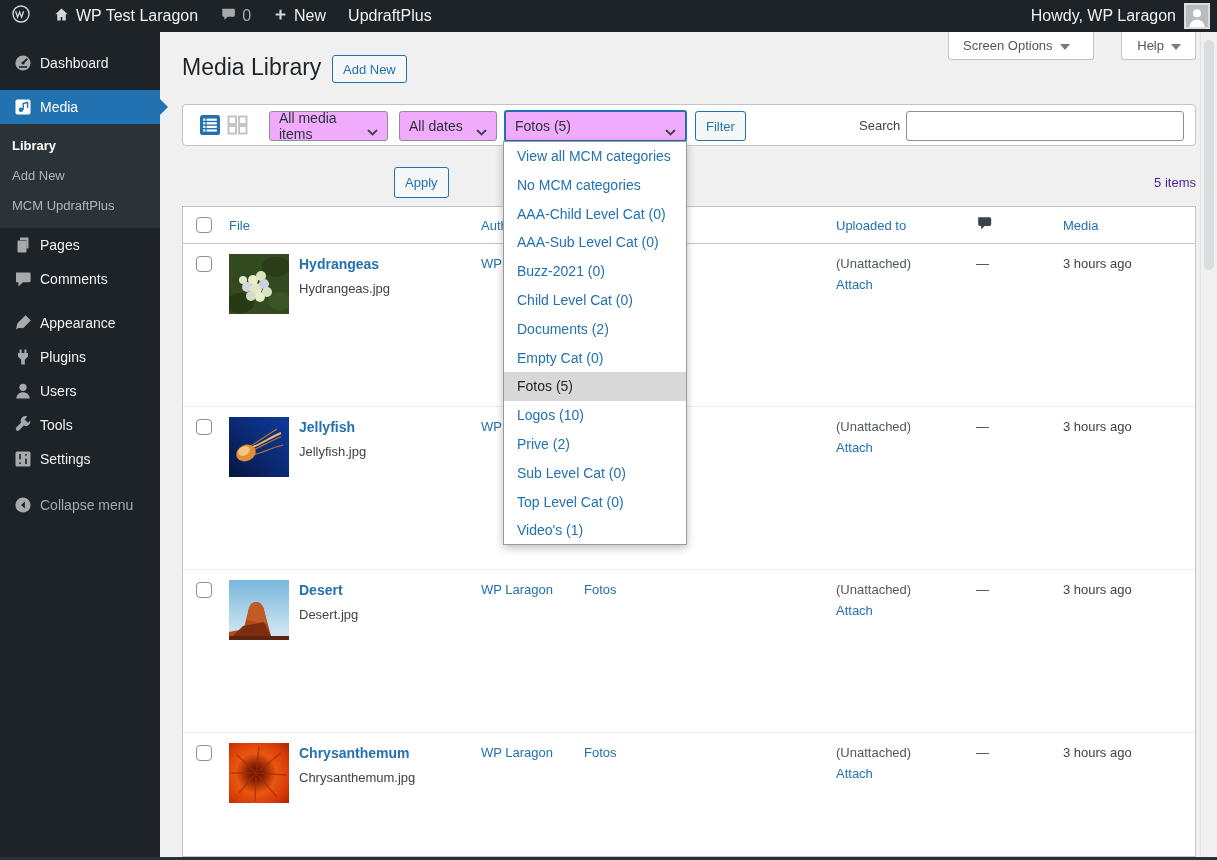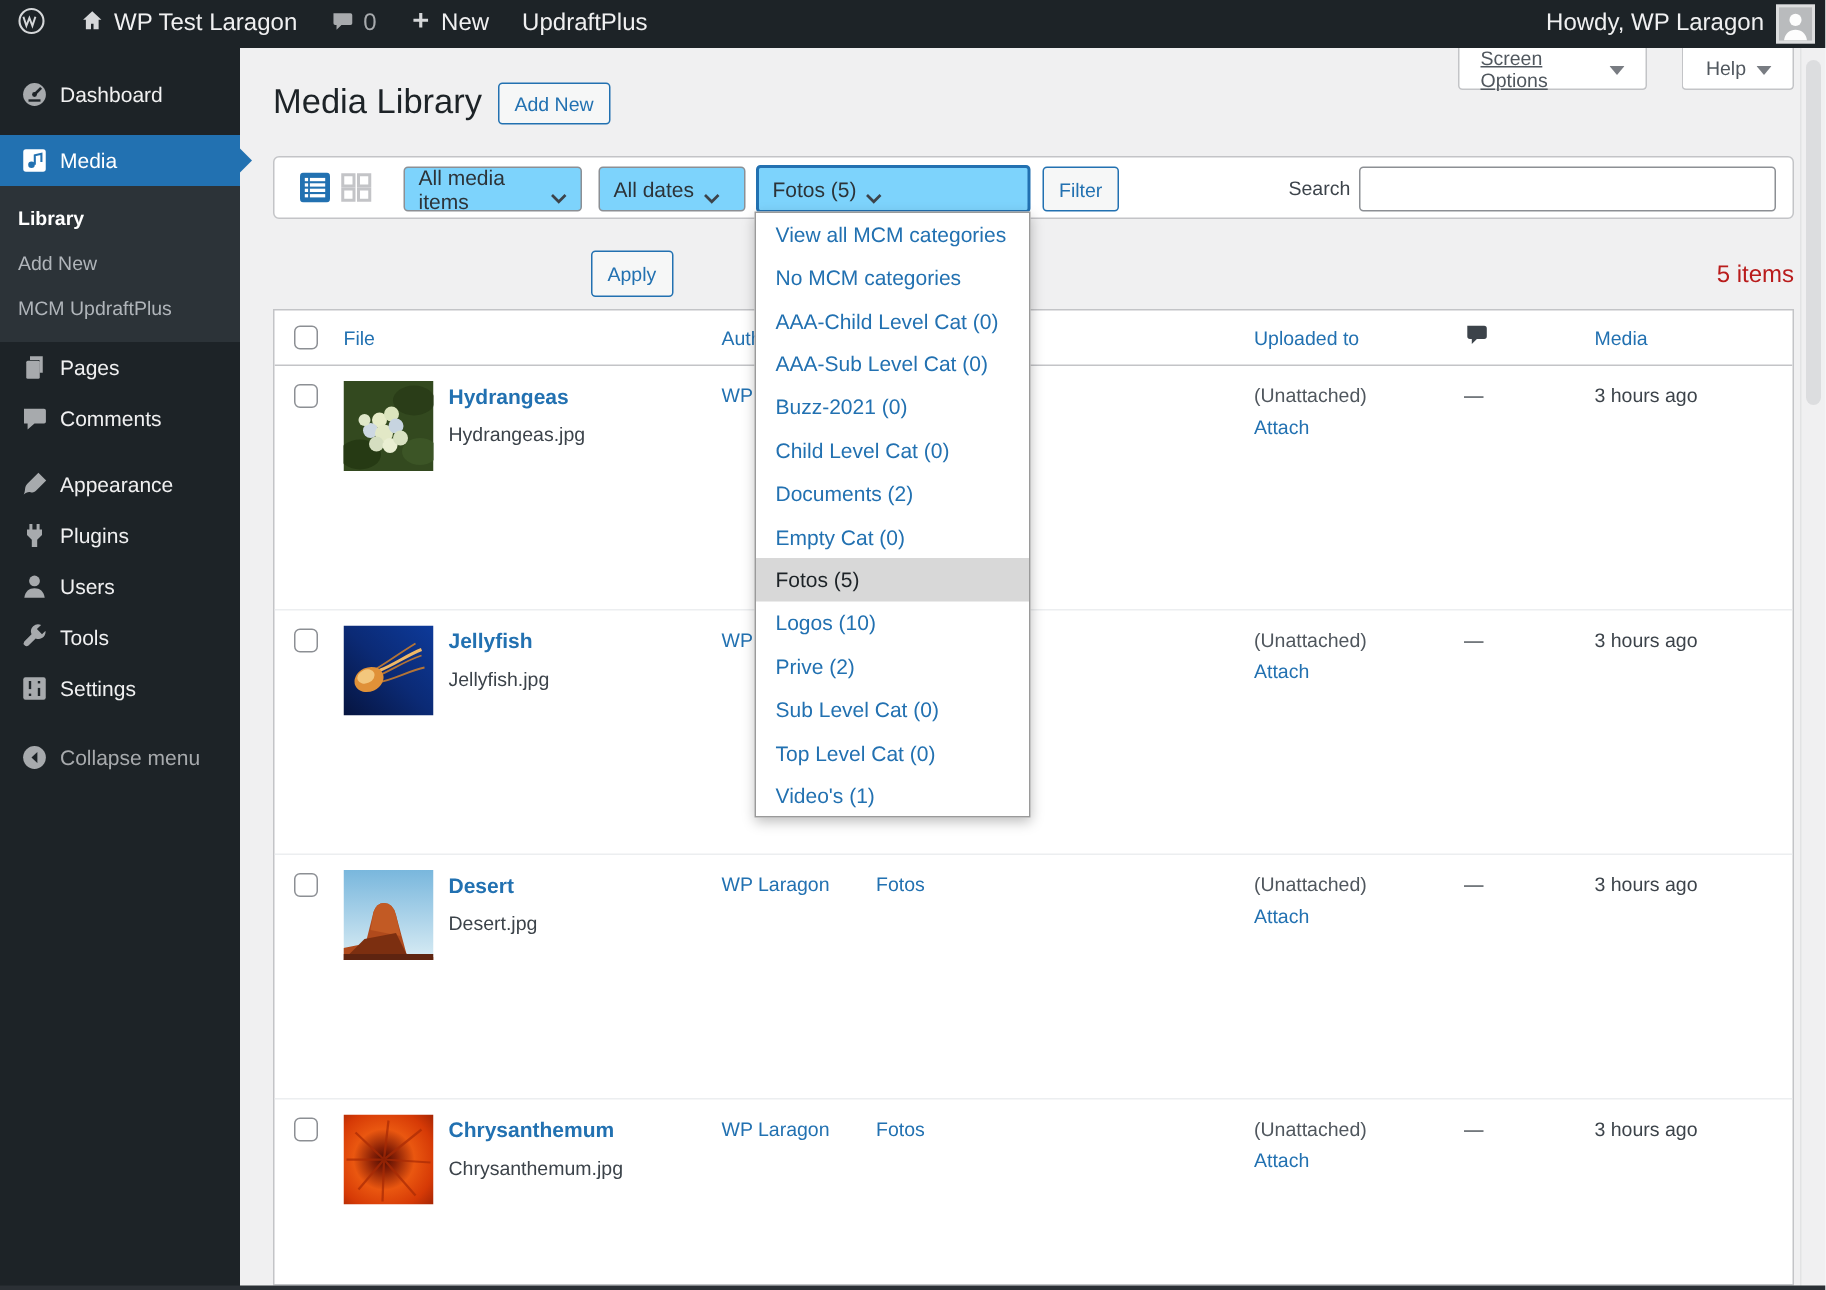--- a/index.html
+++ b/index.html
@@ -25,40 +25,40 @@
   .submenu { background:#2c3338; padding:7px 0; }
   .submenu-item { padding:6px 12px; font-size:13px; line-height:18px; color:#b0b5ba; cursor:pointer; }
   .submenu-item.current { color:#fff; font-weight:700; }
   .collapse-item { margin-top:12px; color:#a7aaad; }
 
   
   .page-title { position:absolute; left:182px; top:54px; font-size:23px; font-weight:400; color:#1d2327; }
   .btn { display:inline-flex; align-items:center; justify-content:center; background:#f6f7f7; border:1px solid #2271b1; color:#2271b1; border-radius:3px; font-size:13px; cursor:pointer; }
   .add-new-btn { position:absolute; left:332px; top:55px; height:28px; padding:0 10px; }
   .meta-tab { position:absolute; top:32px; height:28px; background:#fff; border:1px solid #c3c4c7; border-top:none; border-radius:0 0 3px 3px; display:flex; align-items:center; gap:7px; padding:0 14px; font-size:13px; color:#50575e; cursor:pointer; }
-  .tab-so { left:972px; width:126px;text-decoration:underline; }
+  .tab-so { left:948px; width:146px; }
   .tab-help { left:1121px; width:75px;justify-content:flex-end; }
 
   
   .filter-card { position:absolute; left:182px; top:104px; width:1014px; height:42px; background:#fff; border:1px solid #c3c4c7; border-radius:4px; z-index:10; }
   .viewswitch { position:absolute; top:10px; width:20px; height:20px; cursor:pointer; }
   .vs-list { left:17px; } .vs-grid { left:44px; }
-  .selectbox { position:absolute; top:6px; height:30px; background:#7dd3fc; border:1px solid #8c8f94; border-radius:3px; display:flex; align-items:center; justify-content:flex-start; padding:0 9px; font-size:14px; color:#2c3338; cursor:pointer; }
+  .selectbox { position:absolute; top:6px; height:30px; background:#f0abfc; border:1px solid #8c8f94; border-radius:3px; display:flex; align-items:center; justify-content:space-between; padding:0 9px; font-size:14px; color:#2c3338; cursor:pointer; }
   .sel-media { left:86px; width:119px; }
   .sel-date { left:216px; width:98px; }
   .sel-cat  { left:321px; width:183px; border:2px solid #2271b1; top:5px; height:32px; }
   .chev { width:11px; height:7px; flex:0 0 11px; margin-left:6px; }
   .filter-btn { position:absolute; left:512px; top:6px; height:30px; padding:0 10px; }
   .search-label { position:absolute; left:676px; top:13px; font-size:13px; color:#3c434a; }
   .search-input { position:absolute; left:723px; top:6px; width:278px; height:30px; border:1px solid #8c8f94; border-radius:3px; font-size:14px; padding:0 8px; background:#fff; color:#2c3338; font-family:"Liberation Sans", sans-serif; }
 
   
   .bulk-select { position:absolute; left:182px; top:167px; width:203px; background:#fff; border:1px solid #8c8f94; border-radius:3px; height:31px; display:flex; align-items:center; justify-content:space-between; padding:0 9px; font-size:14px; color:#2c3338; cursor:pointer;margin-top:44px; }
   .apply-btn { position:absolute; left:394px; top:167px; height:31px; padding:0 10px; }
-  .items-count { position:absolute; left:996px; top:175px; width:200px; text-align:right; font-size:16px; color:#b91c1c; }
+  .items-count { position:absolute; left:996px; top:175px; width:200px; text-align:right; font-size:13px; color:#4c1d95; }
 
   
   .table-box { position:absolute; left:182px; top:206px; width:1014px; height:651px; background:#fff; border:1px solid #c3c4c7; overflow:hidden; z-index:5; }
   .lrow { display:grid; grid-template-columns:33px 252px 103px 252px 140px 87px auto; }
   .thead { height:37px; align-items:center; border-bottom:1px solid #c3c4c7; }
   .th { font-size:13px; color:#2271b1; padding-left:13px; white-space:nowrap; cursor:pointer; }
   .trow { height:163px; border-bottom:1px solid #eceef0; }
   .cell { padding-left:13px; padding-top:12px; font-size:13px; }
   .cb-cell { padding-left:13px; padding-top:12px; }
   .thead .cb-cell { padding-top:0; }

